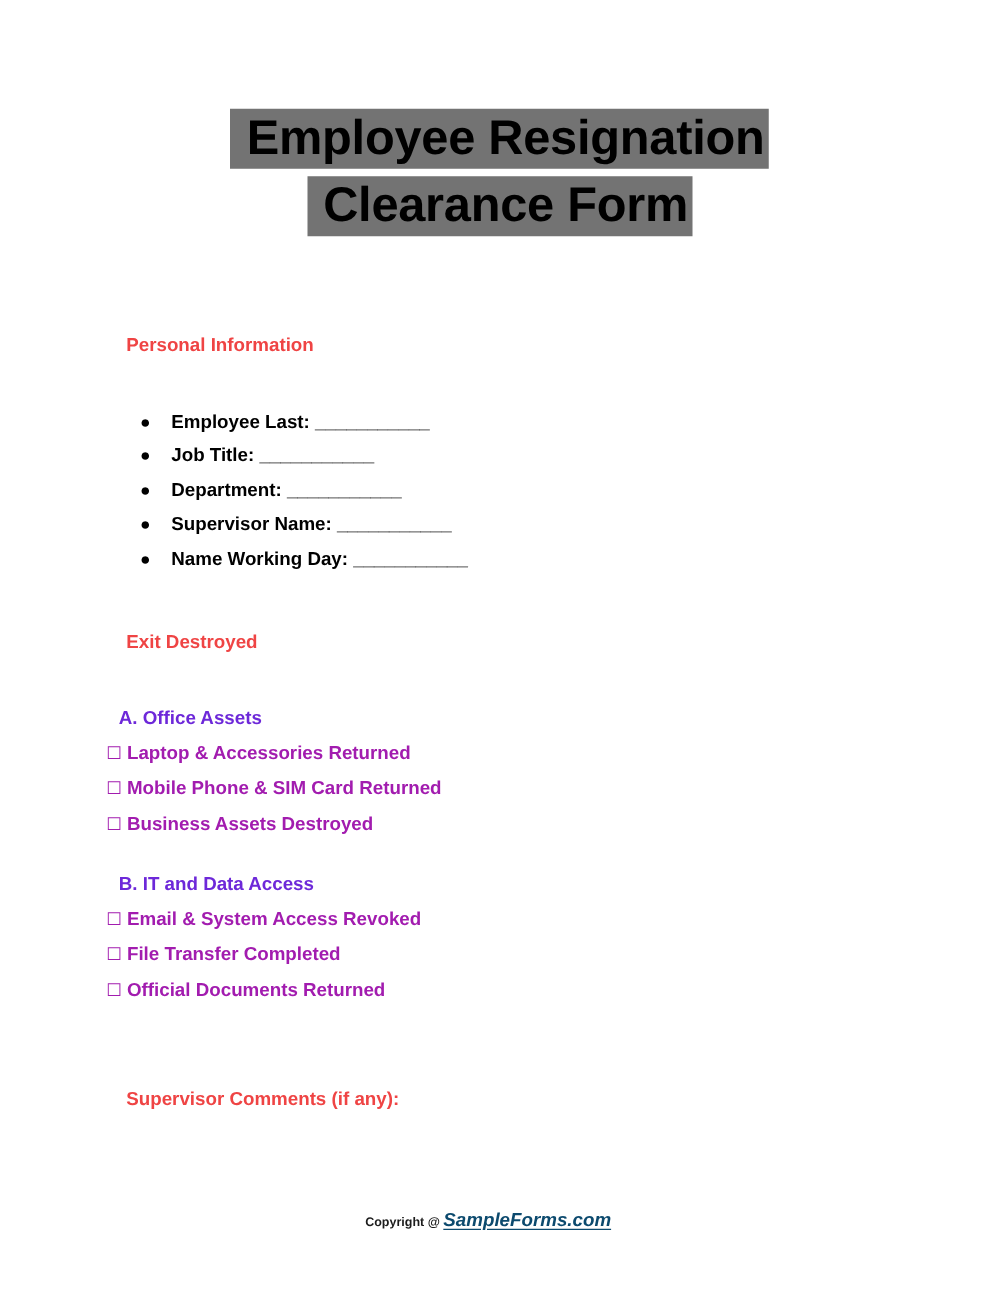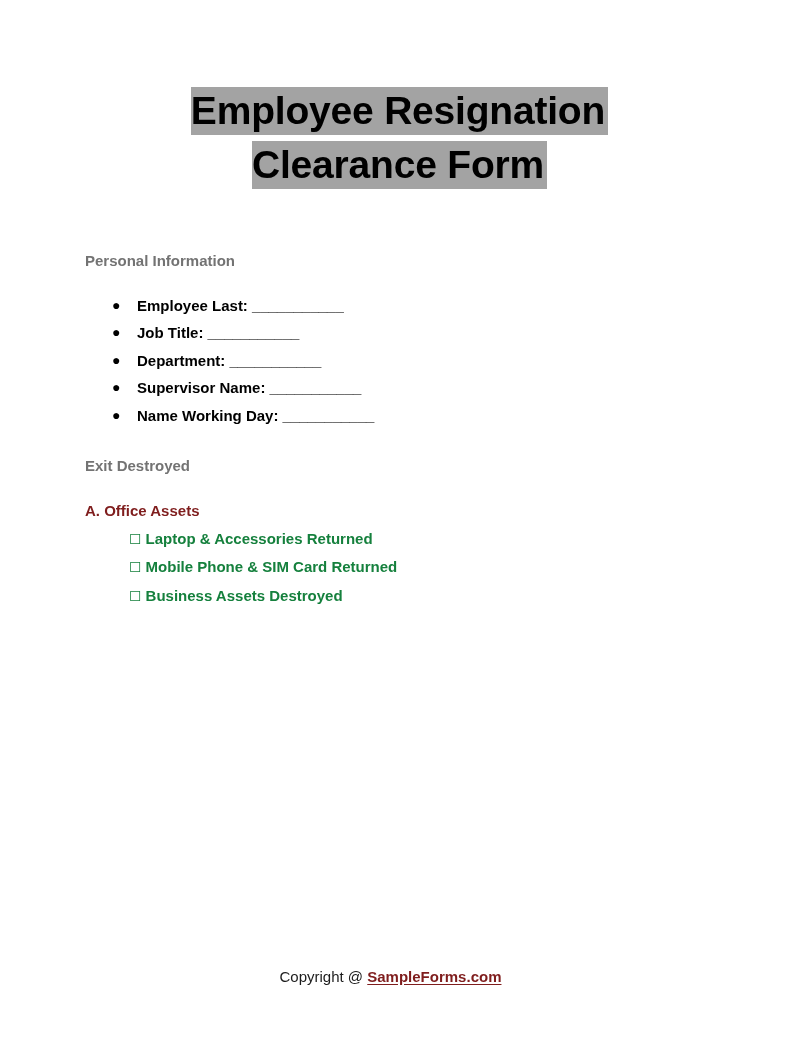--- a/index.html
+++ b/index.html
@@ -33,42 +33,42 @@
   }
   .title-line {
     display: block;
     font-size: 39px;
     font-weight: bold;
     line-height: 1.38;
     letter-spacing: -0.2px;
     color: #000000;
   }
   .title-line span.hl {
-    background-color: #a3a3a3;
-    padding: 2px 3px 3px 0;
+    background-color: #737373;
+    padding: 2px 3px 3px 13px;
     display: inline;
     box-decoration-break: clone;
     text-align: right;
     -webkit-box-decoration-break: clone;
   }
 
   
   .content {
     position: absolute;
     left: 85px;
     top: 250px;
     width: 640px;
   }
 
   .section-heading {
     font-size: 15px;
     font-weight: bold;
     line-height: 1.45;
-    margin: 0;
-    color: #737373;
+    margin: 16px;
+    color: #ef4444;
   }
 
   .spacer-lg { height: 26px; }
   .spacer-md { height: 20px; }
 
   
   ul.bullets {
     list-style: none;
     margin: 0;
     padding: 0;
@@ -88,60 +88,61 @@
     top: 0;
     line-height: 27.5px;
     font-size: 14px;
   }
 
   
   .check-row {
     font-size: 15px;
     font-weight: bold;
     line-height: 27.5px;
-    color: #15803d;
+    color: #a21caf;
     white-space: pre;
-    margin-left: 44px;
   }
   .check-row .box {
     font-family: "DejaVu Sans", sans-serif;
     font-weight: normal;
     font-size: 14px;
     margin-right: 4px;
   }
 
   .group { margin: 0; }
   .group-title {
     font-size: 15px;
     font-weight: bold;
     line-height: 27.5px;
-    color: #7f1d1d;
+    color: #6d28d9;
+    margin-left: 10px;
   }
 
   
   .footer {
     position: absolute;
     left: 0;
     top: 968px;
     width: 799px;
     text-align: center;
     padding-right: 18px;
     box-sizing: border-box;
   }
   .footer-text {
-    font-size: 15px;
+    font-size: 10px;
     color: #1c1c1c;
-    font-weight: normal;
+    font-weight: bold;
   }
   .footer-link {
     font-size: 15px;
     font-weight: bold;
-    color: #7f1d1d;
+    color: #0c4a6e;
     text-decoration: underline;
     text-underline-offset: 2px;
+    font-style: italic;
   }
 </style>
 </head>
 <body>
 
 <div class="page">
 
   <div class="title-block">
     <div class="title-line"><span class="hl">Employee Resignation</span></div>
     <div class="title-line"><span class="hl">Clearance Form</span></div>
@@ -169,26 +170,33 @@
 
     <div class="group">
       <div class="group-title">A. Office Assets</div>
       <div class="check-row"><span class="box">☐</span><span>Laptop &amp; Accessories Returned</span></div>
       <div class="check-row"><span class="box">☐</span><span>Mobile Phone &amp; SIM Card Returned</span></div>
       <div class="check-row"><span class="box">☐</span><span>Business Assets Destroyed</span></div>
     </div>
 
     <div class="spacer-md"></div>
 
+    <div class="group">
+      <div class="group-title">B. IT and Data Access</div>
+      <div class="check-row"><span class="box">☐</span><span>Email &amp; System Access Revoked</span></div>
+      <div class="check-row"><span class="box">☐</span><span>File Transfer Completed</span></div>
+      <div class="check-row"><span class="box">☐</span><span>Official Documents Returned</span></div>
+    </div>
 
     <div class="spacer-md"></div>
 
 
     <div class="spacer-lg"></div>
 
+    <div class="section-heading">Supervisor Comments (if any):</div>
 
   </div>
 
   <div class="footer">
     <span class="footer-text">Copyright @ </span><a class="footer-link" href="#">SampleForms.com</a>
   </div>
 
 </div>
 
 </body></html>

